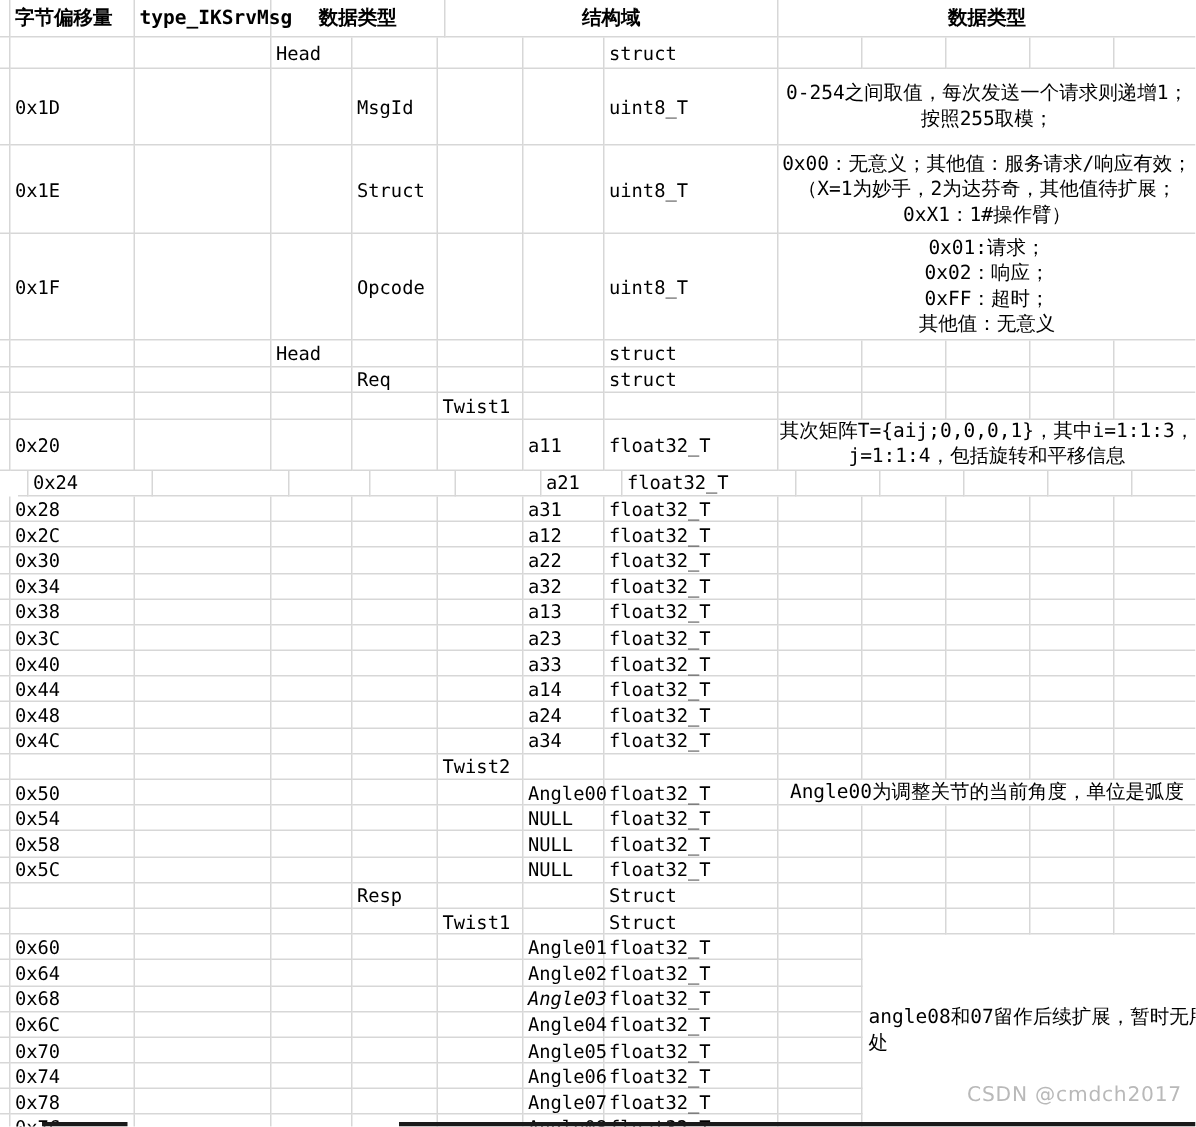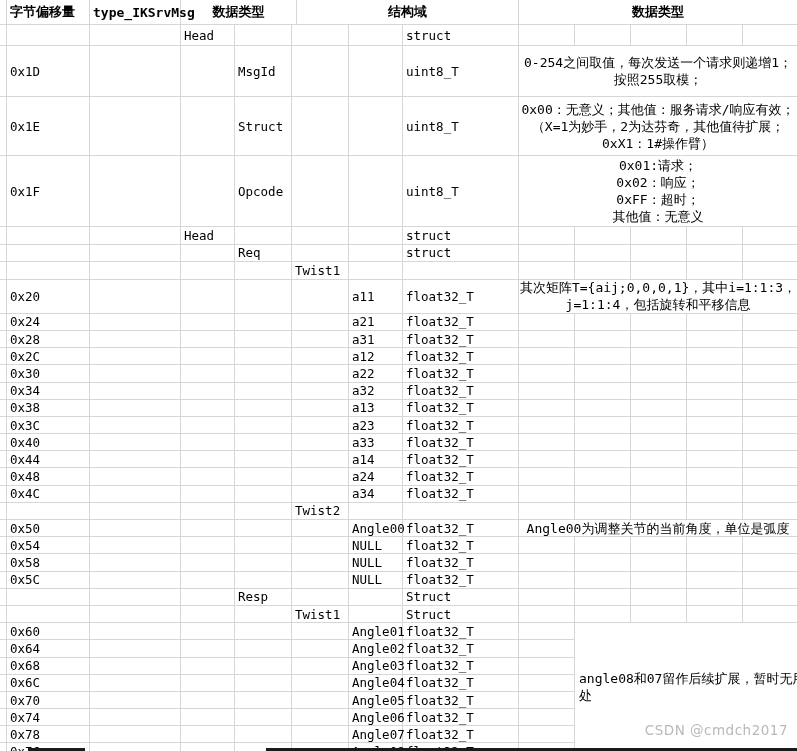--- a/index.html
+++ b/index.html
@@ -151,21 +151,21 @@
       <div class="cell mono left" style="width: 83px; height: 34px;">0x20</div>
       <div class="cell " style="width: 91px; height: 34px;"></div>
       <div class="cell mono left" style="width: 54px; height: 34px;"></div>
       <div class="cell mono left" style="width: 57px; height: 34px;"></div>
       <div class="cell mono left" style="width: 57px; height: 34px;"></div>
       <div class="cell mono left" style="width: 54px; height: 34px;">a11</div>
       <div class="cell mono left" style="width: 116px; height: 34px;">float32_T</div>
       <div class="cell desc center noright" style="width: 278px; height: 34px;">其次矩阵T={aij;0,0,0,1}，其中i=1:1:3，
 j=1:1:4，包括旋转和平移信息</div>
     </div>
-    <div class="row" style="height: 17.2px;">
+    <div class="row" style="height: 17.2px; padding-left: 12px;">
       <div class="cell " style="width: 7px; height: 17.2px;"></div>
       <div class="cell mono left" style="width: 83px; height: 17.2px;">0x24</div>
       <div class="cell " style="width: 91px; height: 17.2px;"></div>
       <div class="cell mono left" style="width: 54px; height: 17.2px;"></div>
       <div class="cell mono left" style="width: 57px; height: 17.2px;"></div>
       <div class="cell mono left" style="width: 57px; height: 17.2px;"></div>
       <div class="cell mono left" style="width: 54px; height: 17.2px;">a21</div>
       <div class="cell mono left" style="width: 116px; height: 17.2px;">float32_T</div>
       <div class="cell " style="width: 56px; height: 17.2px;"></div>
       <div class="cell " style="width: 56px; height: 17.2px;"></div>
@@ -448,21 +448,21 @@
       <div class="cell " style="width: 56px; height: 17.2px;"></div>
       <div class="cell open" style="width: 222px; height: 17.2px;"></div>
     </div>
     <div class="row" style="height: 17.2px;">
       <div class="cell " style="width: 7px; height: 17.2px;"></div>
       <div class="cell mono left" style="width: 83px; height: 17.2px;">0x68</div>
       <div class="cell " style="width: 91px; height: 17.2px;"></div>
       <div class="cell mono left" style="width: 54px; height: 17.2px;"></div>
       <div class="cell mono left" style="width: 57px; height: 17.2px;"></div>
       <div class="cell mono left" style="width: 57px; height: 17.2px;"></div>
-      <div class="cell mono left" style="width: 54px; height: 17.2px;">Angle03</div>
+      <div class="cell mono left" style="width: 54px; height: 17.2px; font-style: italic;">Angle03</div>
       <div class="cell mono left" style="width: 116px; height: 17.2px;">float32_T</div>
       <div class="cell " style="width: 56px; height: 17.2px;"></div>
       <div class="cell open" style="width: 222px; height: 17.2px;"></div>
     </div>
     <div class="row" style="height: 17.2px;">
       <div class="cell " style="width: 7px; height: 17.2px;"></div>
       <div class="cell mono left" style="width: 83px; height: 17.2px;">0x6C</div>
       <div class="cell " style="width: 91px; height: 17.2px;"></div>
       <div class="cell mono left" style="width: 54px; height: 17.2px;"></div>
       <div class="cell mono left" style="width: 57px; height: 17.2px;"></div>

